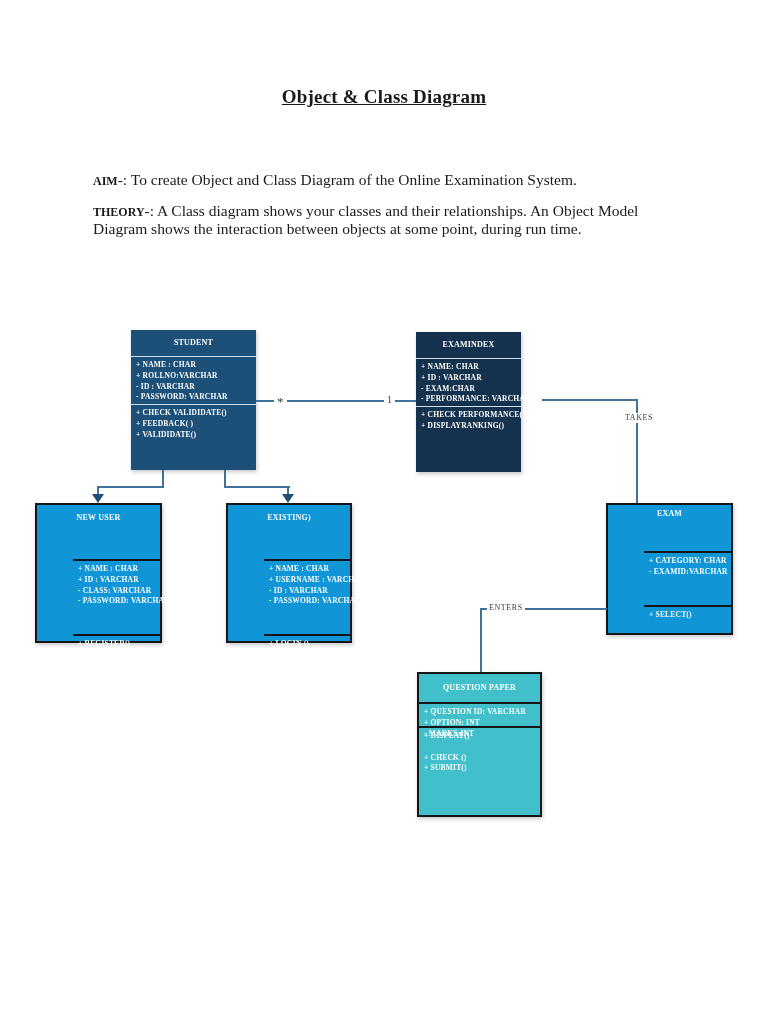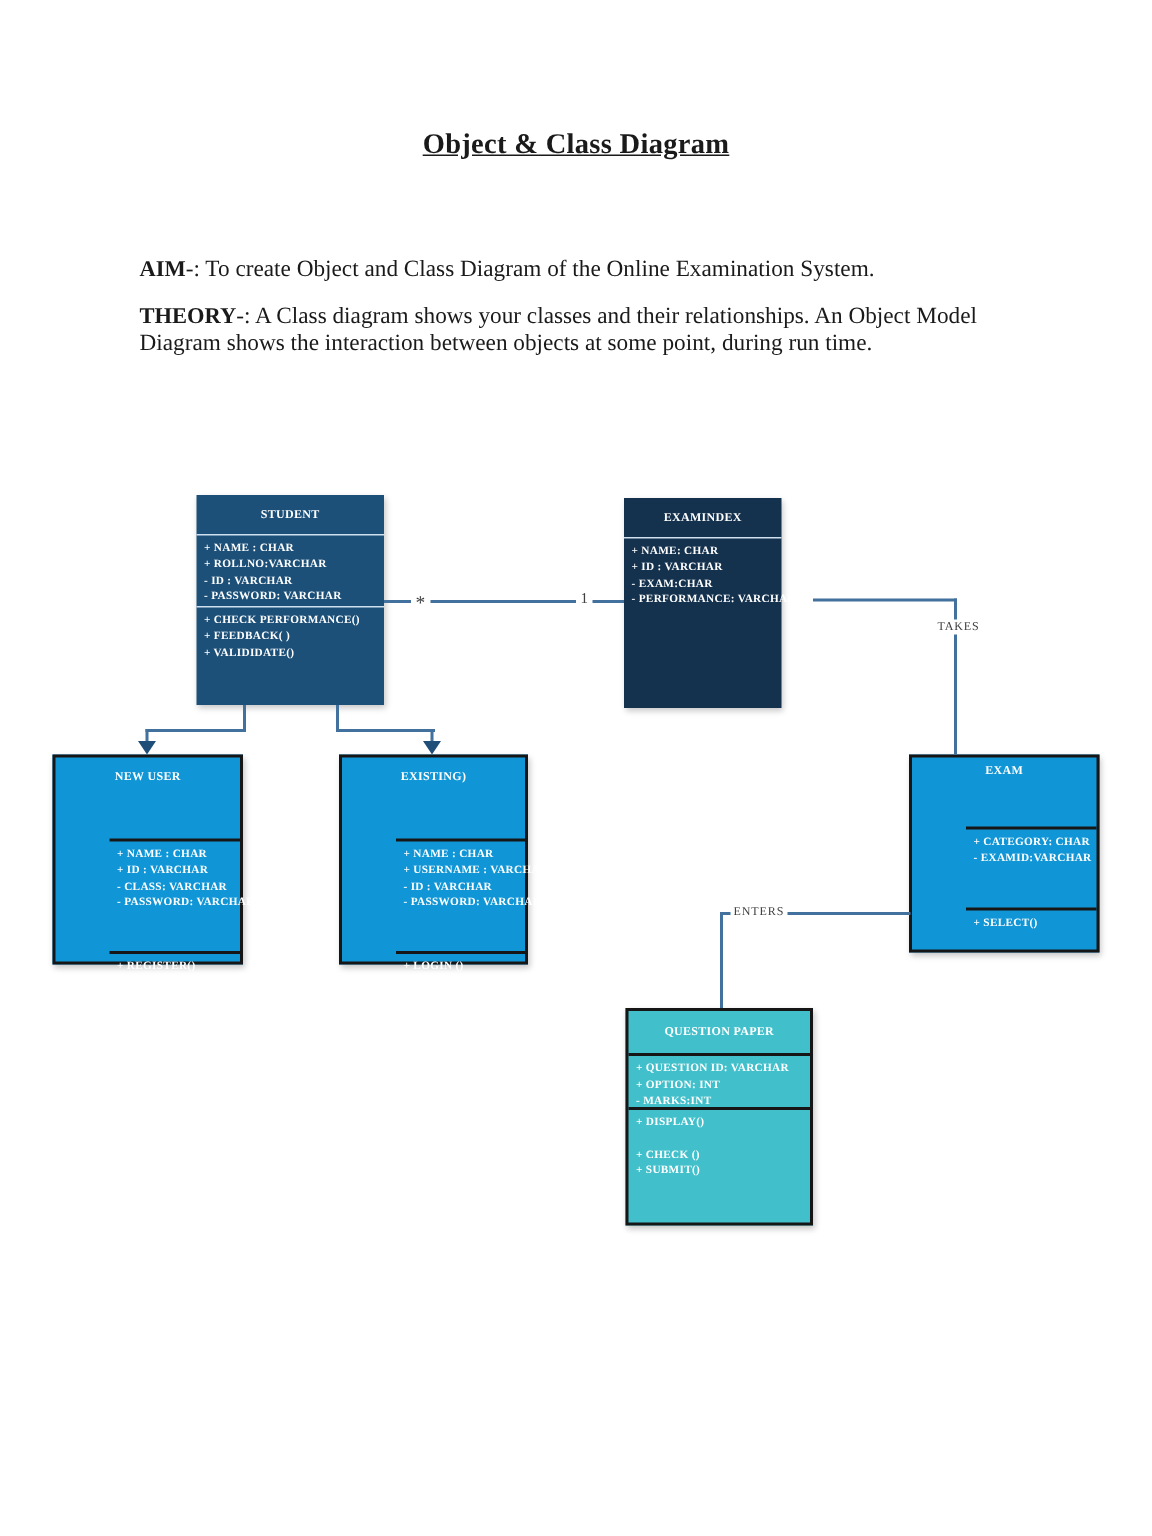--- a/index.html
+++ b/index.html
@@ -6,21 +6,21 @@
   .page {
     position:relative; width:768px; height:1024px; background:#ffffff;
     font-family:"Liberation Serif", serif; overflow:hidden; margin:0 auto;
   }
   .doc-title {
     position:absolute; top:86px; left:0; width:100%; text-align:center;
     font-size:19px; font-weight:bold; text-decoration:underline;
     color:#1a1a1a; letter-spacing:0.2px;
   }
   .para { position:absolute; left:93px; width:585px; font-size:15.5px; color:#1a1a1a; line-height:1.18; }
-  .para .lead { font-size:15px; font-weight:bold; }
+  .para .lead { font-size:12px; font-weight:bold; }
   .aim { top:155px; }
   .theory { top:186px; }
 
   
   .cls {
     position:absolute; box-sizing:border-box; color:#ffffff;
     font-size:7.5px; font-weight:bold; letter-spacing:0.2px;
     display:flex; flex-direction:column;
     box-shadow:1px 2px 4px rgba(0,0,0,0.22);
   }
@@ -75,33 +75,37 @@
 
   <div class="cls c-dark1" style="left:131px;top:330px;width:125px;height:140px">
     <div class="cls-header h26">STUDENT</div>
     <div class="cls-attrs" style="height:48px">
       <div class="cls-line">+ NAME : CHAR</div>
       <div class="cls-line">+ ROLLNO:VARCHAR</div>
       <div class="cls-line">- ID : VARCHAR</div>
       <div class="cls-line">- PASSWORD: VARCHAR</div>
     </div>
     <div class="cls-methods">
-      <div class="cls-line">+ CHECK PERFORMANCE()</div>
+      <div class="cls-line">+ CHECK VALIDIDATE()</div>
       <div class="cls-line">+ FEEDBACK( )</div>
       <div class="cls-line">+ VALIDIDATE()</div>
     </div>
   </div>
 
   <div class="cls c-dark2" style="left:416px;top:332px;width:105px;height:140px">
     <div class="cls-header h26">EXAMINDEX</div>
     <div class="cls-attrs" style="height:48px">
       <div class="cls-line">+ NAME: CHAR</div>
       <div class="cls-line">+ ID : VARCHAR</div>
       <div class="cls-line">- EXAM:CHAR</div>
       <div class="cls-line">- PERFORMANCE: VARCHAR</div>
+    </div>
+    <div class="cls-methods">
+      <div class="cls-line">+ CHECK PERFORMANCE( )</div>
+      <div class="cls-line">+ DISPLAYRANKING()</div>
     </div>
   </div>
 
   <div class="cls c-bright" style="left:35px;top:503px;width:127px;height:140px">
     <div class="cls-header h25">NEW USER</div>
     <div class="cls-attrs" style="height:46px">
       <div class="cls-line">+ NAME : CHAR</div>
       <div class="cls-line">+ ID : VARCHAR</div>
       <div class="cls-line">- CLASS: VARCHAR</div>
       <div class="cls-line">- PASSWORD: VARCHAR</div>
@@ -131,21 +135,21 @@
       <div class="cls-line">+ CATEGORY: CHAR</div>
       <div class="cls-line">- EXAMID:VARCHAR</div>
     </div>
     <div class="cls-methods">
       <div class="cls-line">+ SELECT()</div>
     </div>
   </div>
 
   <div class="cls c-teal" style="left:417px;top:672px;width:125px;height:145px">
     <div class="cls-header h28">QUESTION PAPER</div>
-    <div class="cls-attrs" style="height:36px">
+    <div class="cls-attrs" style="height:24px">
       <div class="cls-line">+ QUESTION ID: VARCHAR</div>
       <div class="cls-line">+ OPTION: INT</div>
       <div class="cls-line">- MARKS:INT</div>
     </div>
     <div class="cls-methods">
       <div class="cls-line">+ DISPLAY()</div>
       <div class="cls-line"></div>
       <div class="cls-line">+ CHECK ()</div>
       <div class="cls-line">+ SUBMIT()</div>
     </div>

